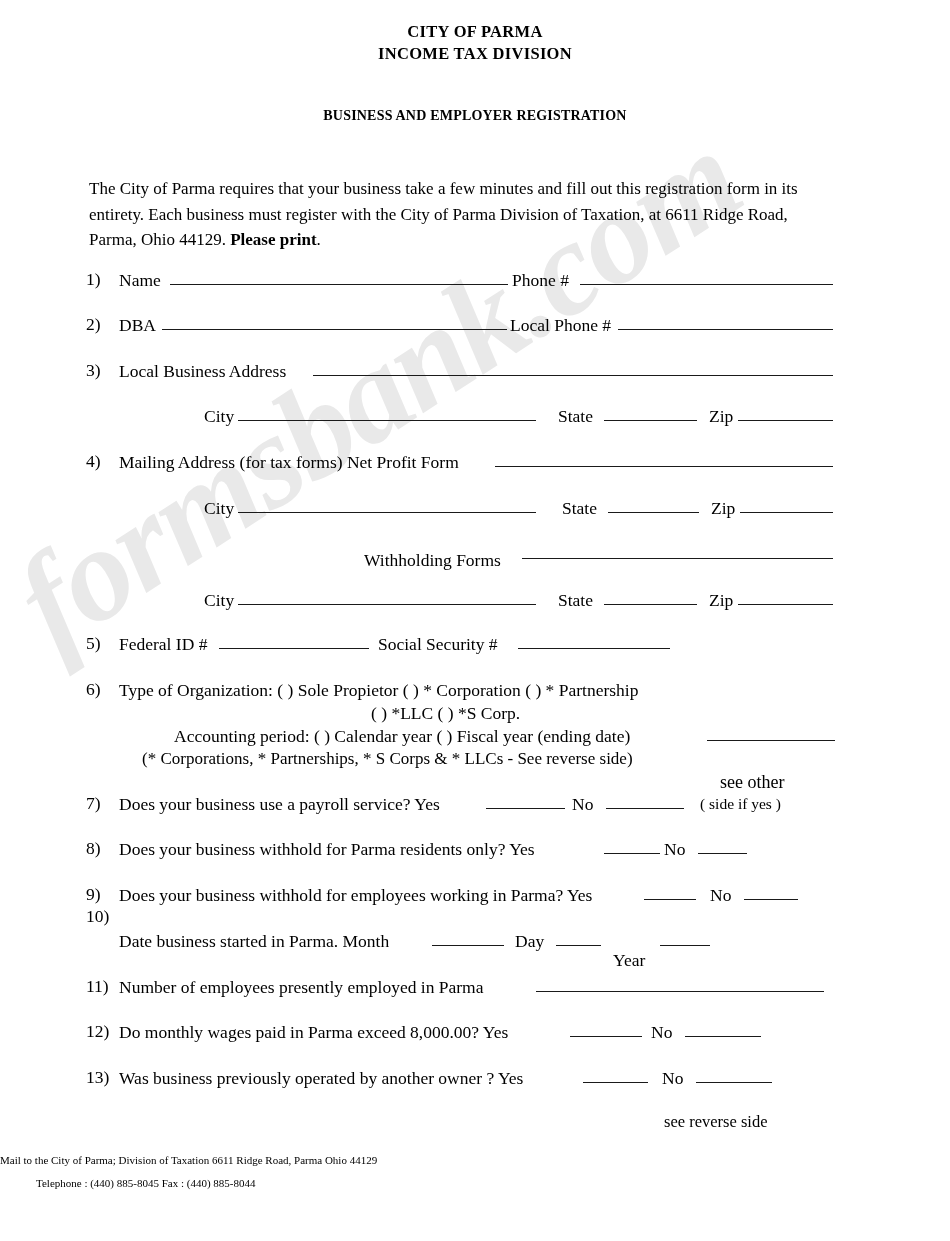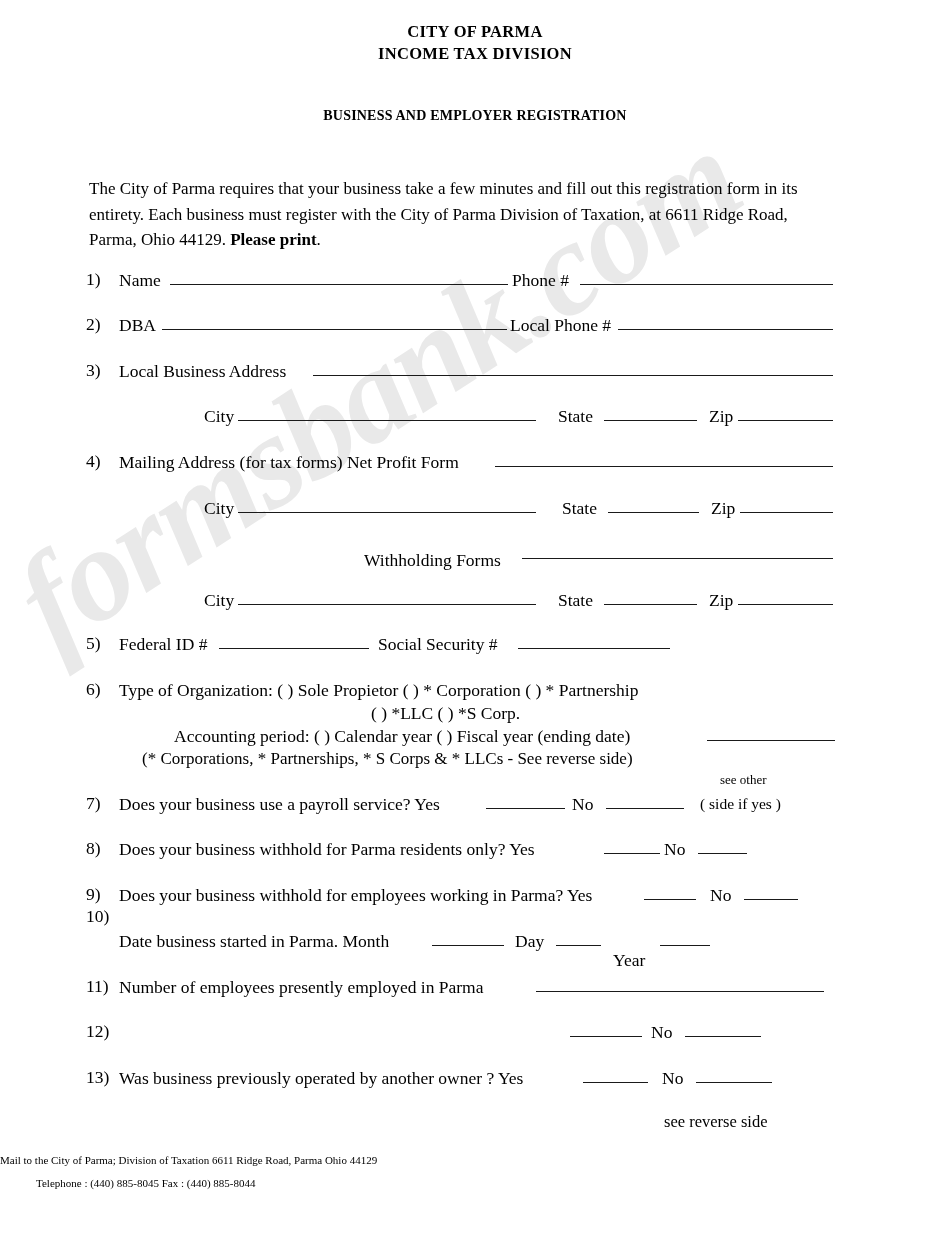--- a/index.html
+++ b/index.html
@@ -109,21 +109,21 @@
   }
 
   .small-note {
     position: absolute;
     font-size: 15.5px;
     line-height: 19px;
     white-space: nowrap;
   }
   .center-note {
     position: absolute;
-    font-size: 13px;
+    font-size: 18px;
     text-align: center;
     white-space: nowrap;
   }
 </style>
 </head>
 <body>
 
 <div id="watermark">
   <div class="wm-text">formsbank.com</div>
 </div>
@@ -221,20 +221,21 @@
   <div class="row" style="left:515px;top:930px;">Day</div>
   <span class="abs ul" style="left:556px;top:931px;width:45px;"></span>
   <div class="row" style="left:613px;top:949px;">Year</div>
   <span class="abs ul" style="left:660px;top:931px;width:50px;"></span>
 
   <div class="num" style="left:86px;top:976px;">11)</div>
   <div class="row" style="left:119px;top:976px;">Number of employees presently employed in Parma</div>
   <span class="abs ul" style="left:536px;top:977px;width:288px;"></span>
 
   <div class="num" style="left:86px;top:1021px;">12)</div>
+  <div class="row" style="left:119px;top:1021px;">Do monthly wages paid in Parma exceed 8,000.00? Yes</div>
   <span class="abs ul" style="left:570px;top:1022px;width:72px;"></span>
   <div class="row" style="left:651px;top:1021px;">No</div>
   <span class="abs ul" style="left:685px;top:1022px;width:76px;"></span>
 
   <div class="num" style="left:86px;top:1067px;">13)</div>
   <div class="row" style="left:119px;top:1067px;">Was  business previously operated by another owner ? Yes</div>
   <span class="abs ul" style="left:583px;top:1068px;width:65px;"></span>
   <div class="row" style="left:662px;top:1067px;">No</div>
   <span class="abs ul" style="left:696px;top:1068px;width:76px;"></span>
 

